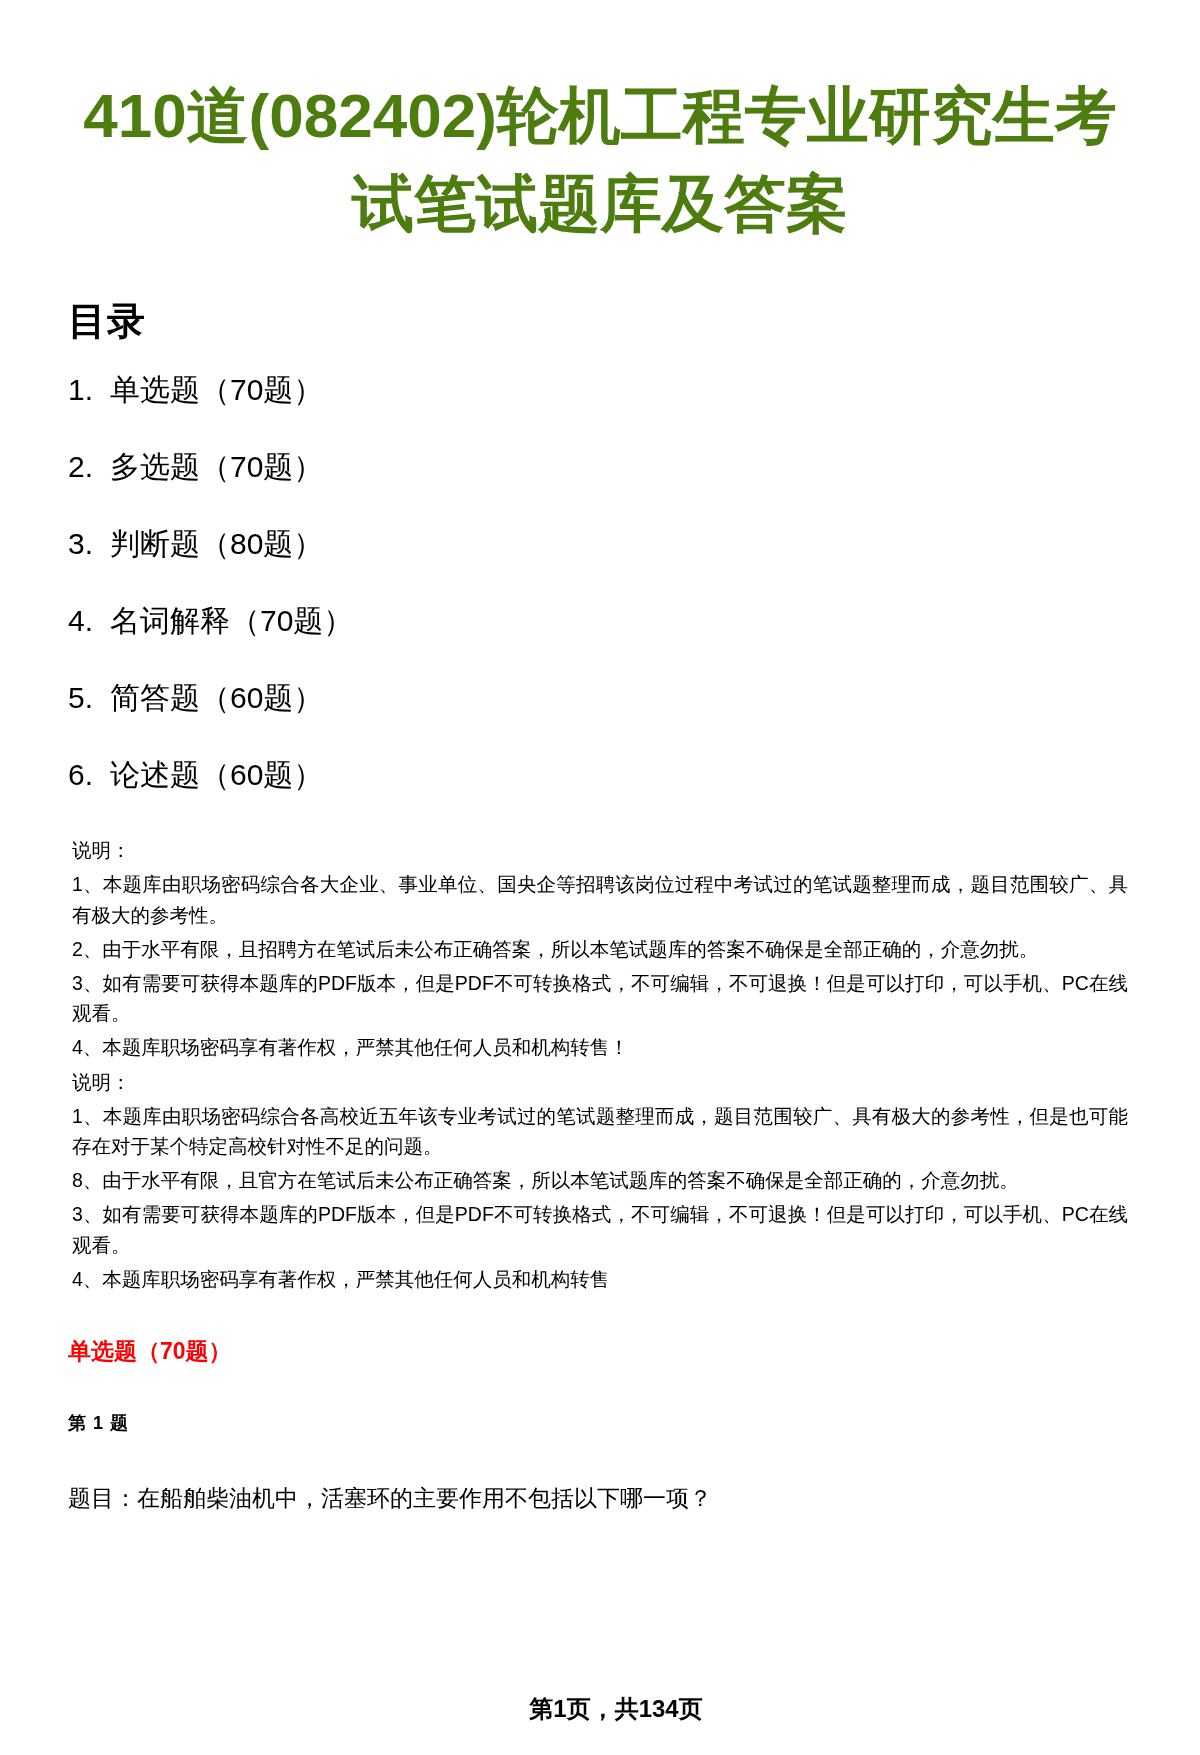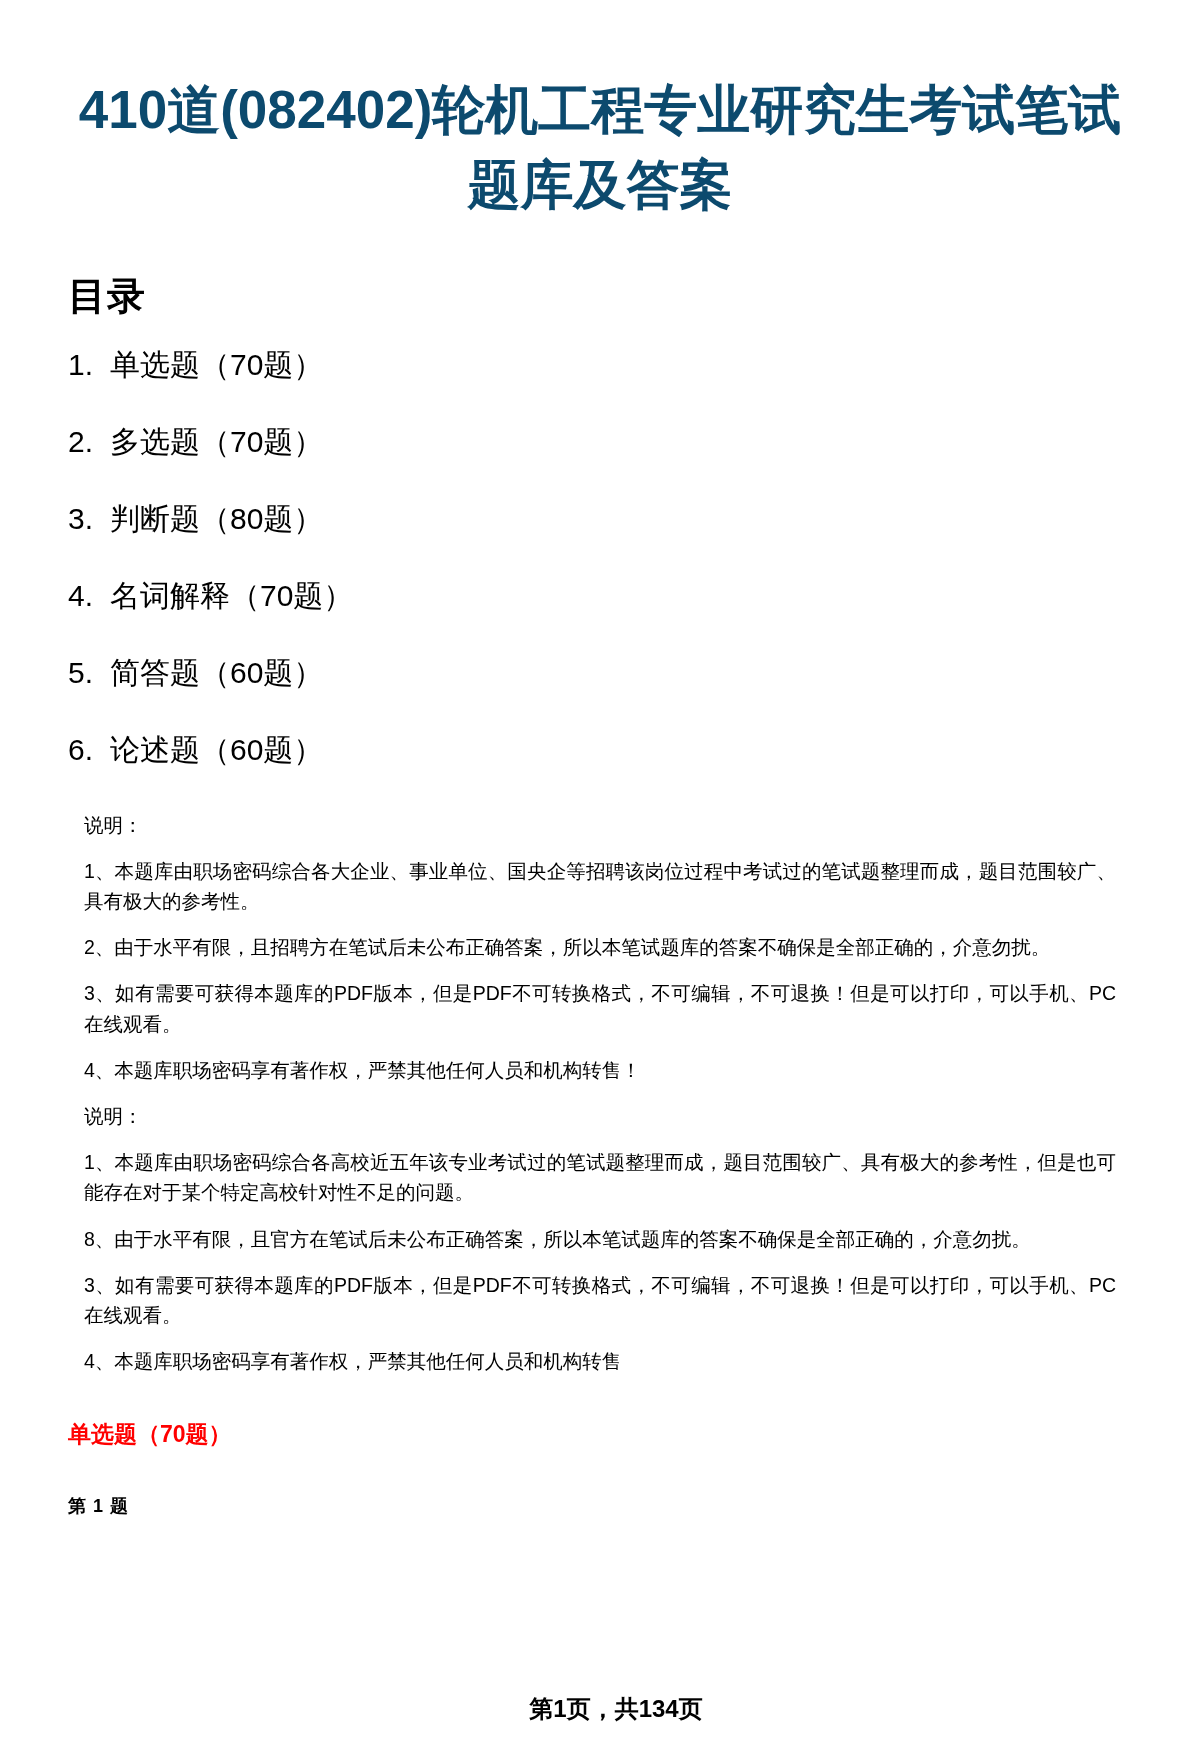--- a/index.html
+++ b/index.html
@@ -16,23 +16,23 @@
     overflow: hidden;
   }
   .page {
     width: 1200px;
     height: 1755px;
     box-sizing: border-box;
     padding: 50px 68px 0 68px;
     position: relative;
   }
   .doc-title {
-    color: #0c4a6e;
+    color: #4d7c0f;
     font-weight: bold;
-    font-size: 53px;
+    font-size: 62px;
     line-height: 1.42;
     text-align: center;
     letter-spacing: 0px;
     margin: 22px 0 0 0;
     padding: 0 10px;
   }
   .toc-heading {
     font-size: 38px;
     font-weight: bold;
     margin: 48px 0 0 0;
@@ -56,21 +56,21 @@
   }
   .toc-label {
     white-space: pre;
   }
   .notes {
     margin-top: 34px;
     font-size: 19.5px;
     line-height: 1.55;
   }
   .notes p {
-    margin: 16px;
+    margin: 4px;
     text-align: justify;
   }
   .note-head {
     margin-top: 0;
   }
   .section-red {
     color: #FF0000;
     font-weight: bold;
     font-size: 23px;
     margin-top: 42px;
@@ -141,16 +141,17 @@
     <p>1、本题库由职场密码综合各高校近五年该专业考试过的笔试题整理而成，题目范围较广、具有极大的参考性，但是也可能存在对于某个特定高校针对性不足的问题。</p>
     <p>8、由于水平有限，且官方在笔试后未公布正确答案，所以本笔试题库的答案不确保是全部正确的，介意勿扰。</p>
     <p>3、如有需要可获得本题库的PDF版本，但是PDF不可转换格式，不可编辑，不可退换！但是可以打印，可以手机、PC在线观看。</p>
     <p>4、本题库职场密码享有著作权，严禁其他任何人员和机构转售</p>
   </div>
 
   <div class="section-red">单选题（70题）</div>
 
   <div class="question-head">第 1 题</div>
 
+  <div class="question-body">题目：在船舶柴油机中，活塞环的主要作用不包括以下哪一项？</div>
 
   <div class="footer">第1页，共134页</div>
 
 </div>
 
 </body></html>

